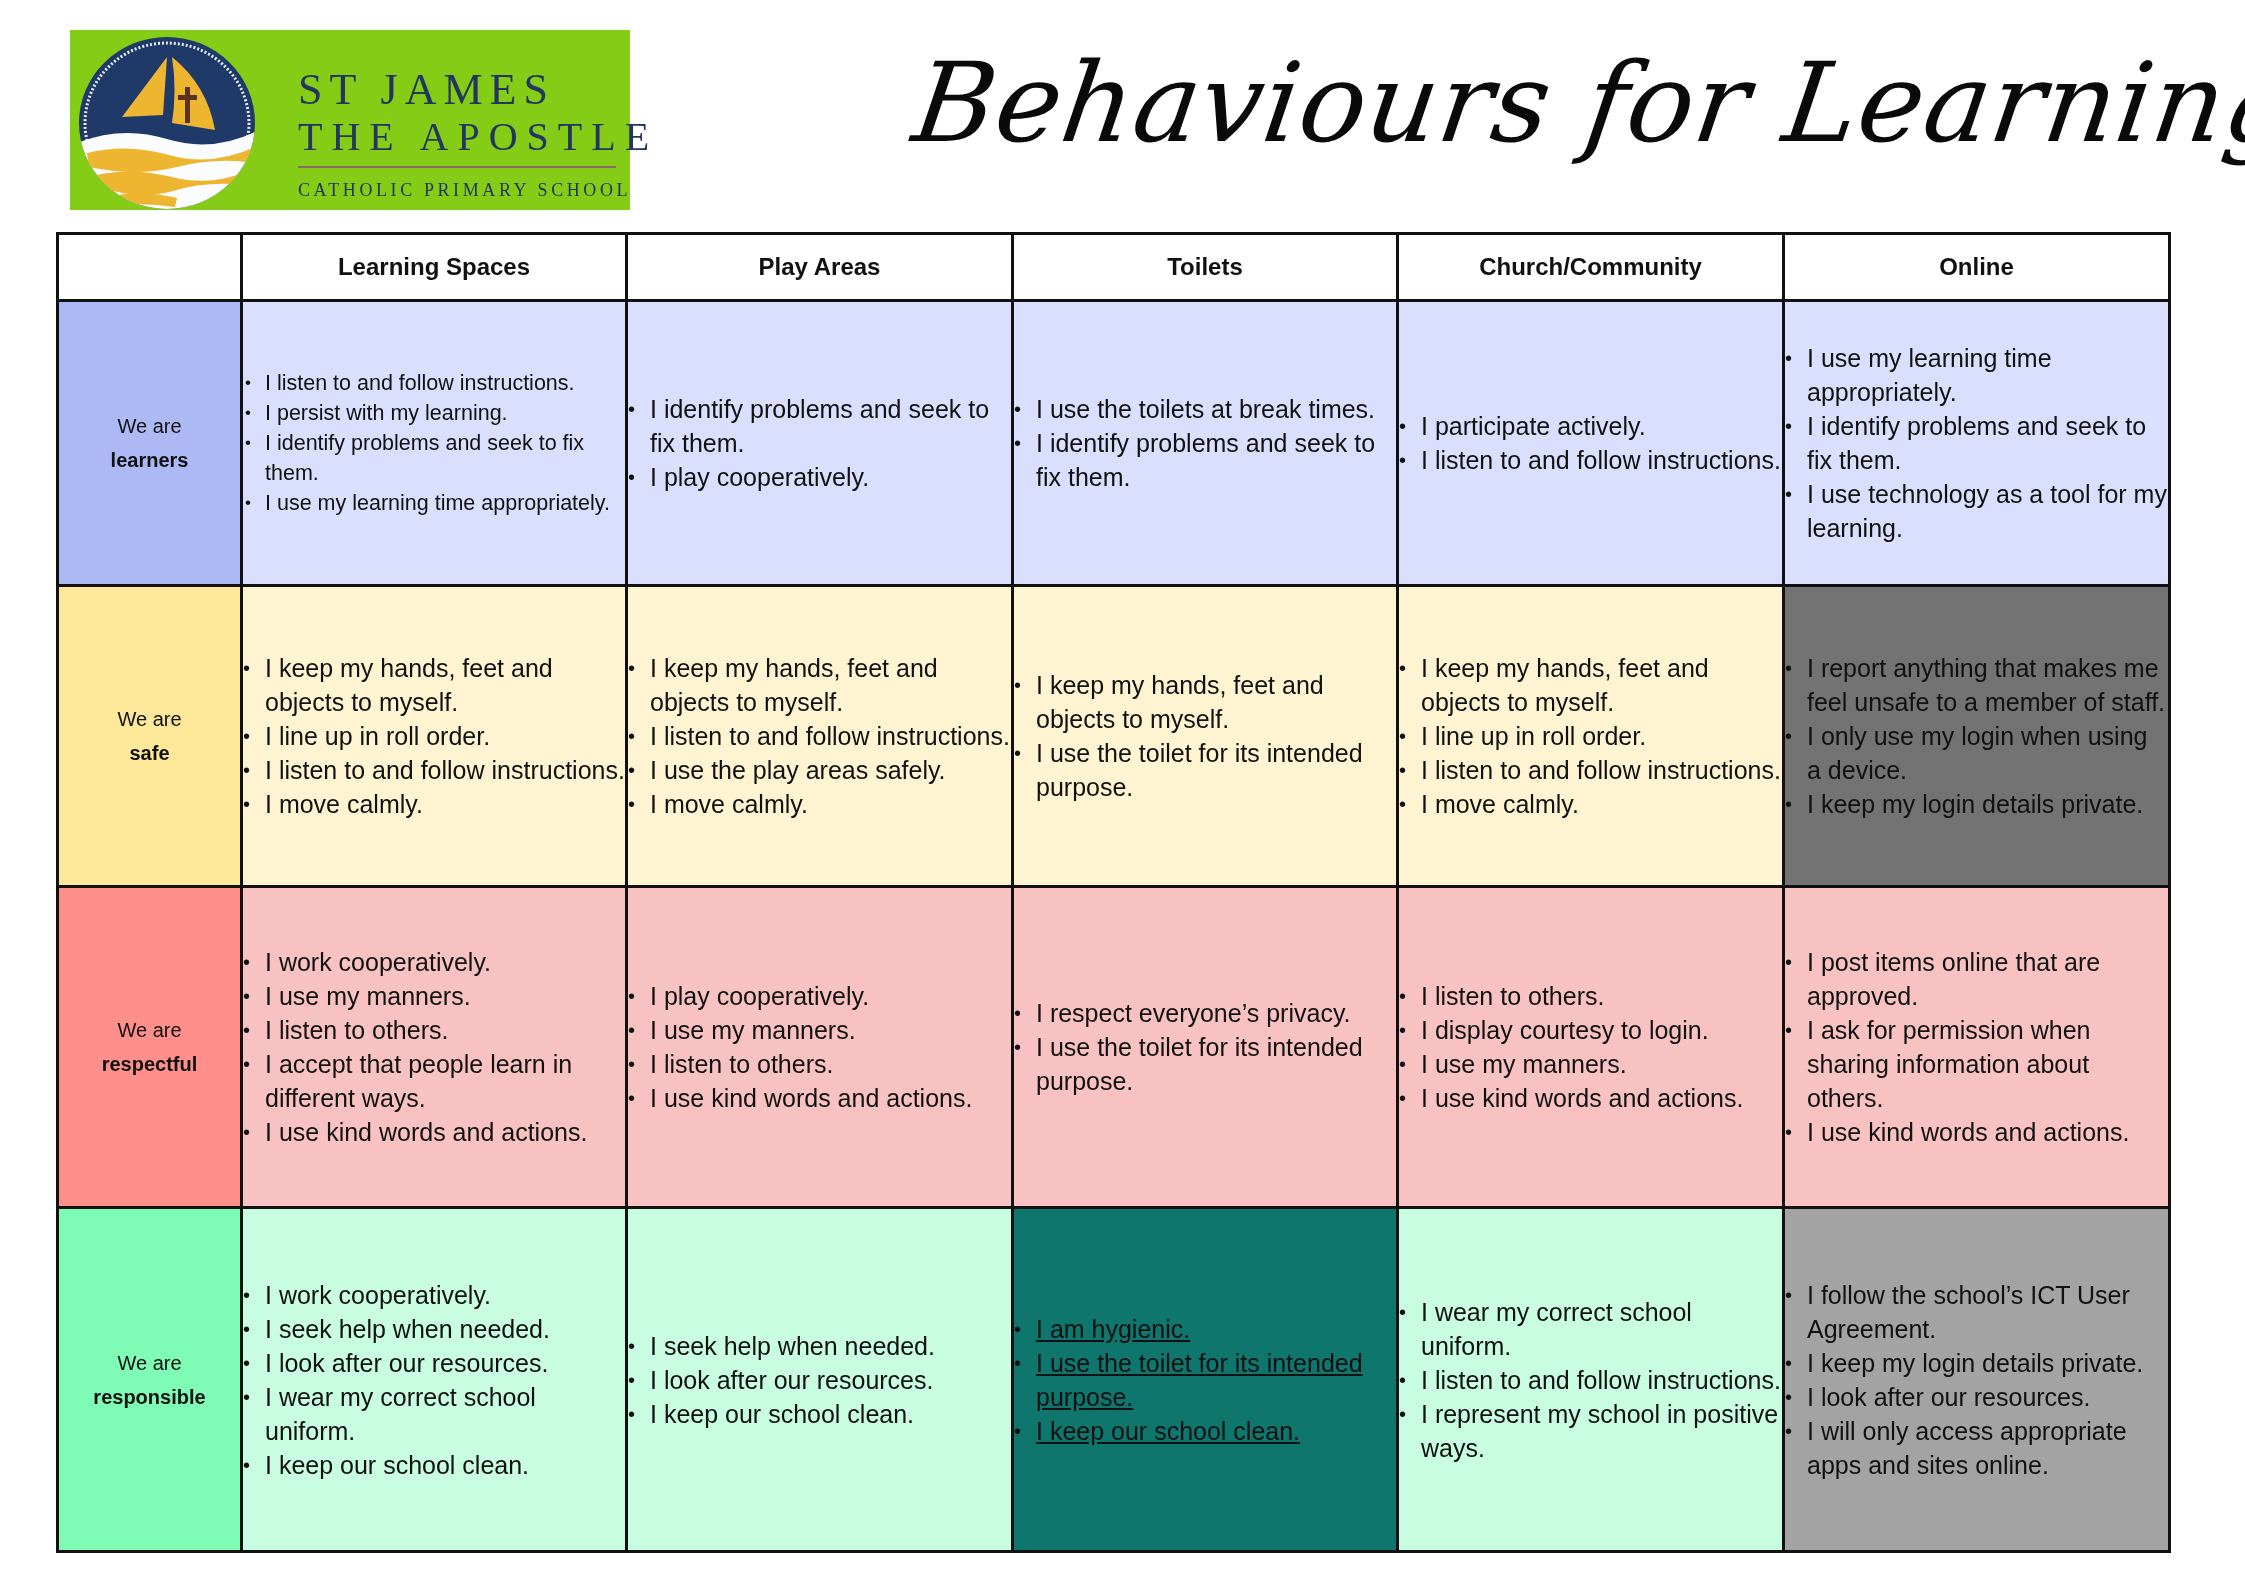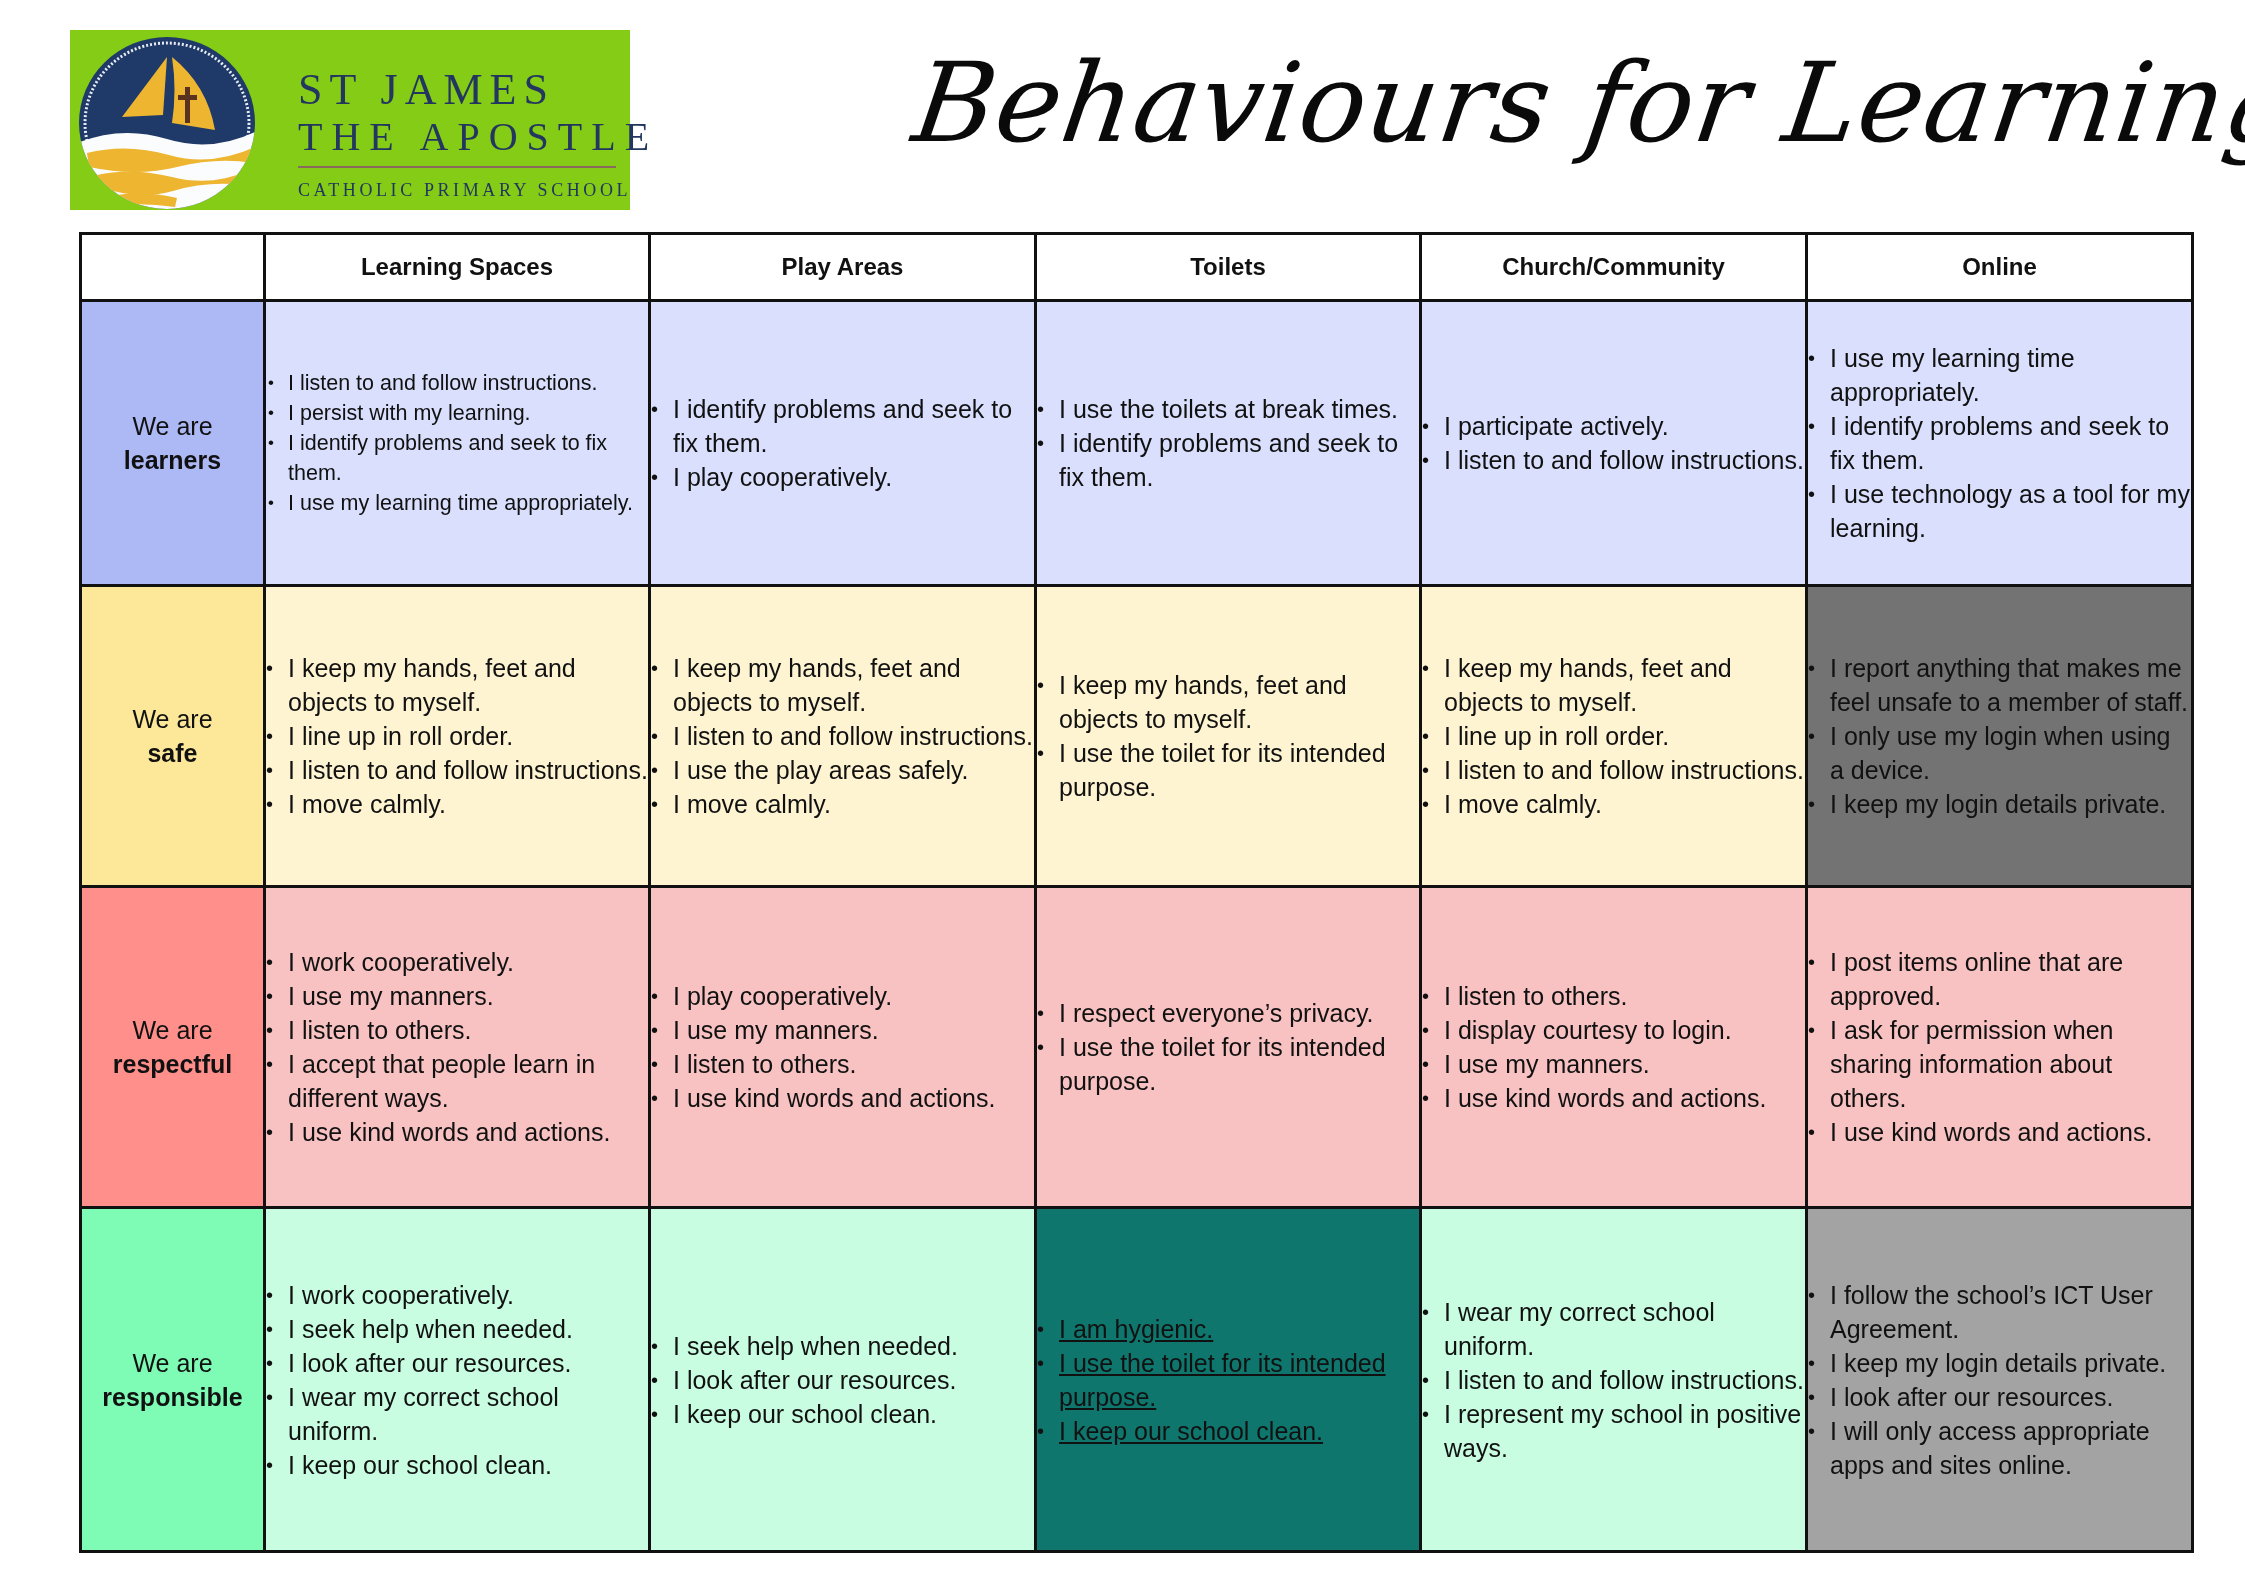--- a/index.html
+++ b/index.html
@@ -5,24 +5,24 @@
   html, body { margin:0; padding:0; background:#ffffff; }
   body { width:2245px; height:1587px; position:relative; overflow:hidden; font-family:"Liberation Sans", "DejaVu Sans", sans-serif; color:#111; }
   .logo { position:absolute; left:70px; top:30px; width:560px; height:180px; background:#84cc16; }
   .logo-mark { position:absolute; left:7px; top:5px; width:180px; height:175px; }
   .school-name { position:absolute; left:228px; top:38px; font-family:"Liberation Serif","DejaVu Serif",serif; color:#23365f; }
   .sn-1 { font-size:44px; letter-spacing:7px; line-height:44px; white-space:nowrap; }
   .sn-2 { font-size:40px; letter-spacing:9px; line-height:34px; margin-top:8px; white-space:nowrap; }
   .sn-rule { width:318px; height:2px; background:#8a6a5c; margin-top:12px; }
   .sn-3 { font-size:18px; letter-spacing:3.6px; line-height:20px; margin-top:12px; white-space:nowrap; }
   .title { position:absolute; left:915px; top:38px; font-family:"DejaVu Serif","Liberation Serif",serif; font-style:italic; font-size:110px; line-height:130px; color:#0a0a0a; letter-spacing:1px; white-space:nowrap; transform:skewX(-8deg); font-weight:normal; }
-  table.grid { position:absolute; left:79px; top:232px; border-collapse:collapse; table-layout:fixed; width:2112px; }
+  table.grid { position:absolute; left:56px; top:232px; border-collapse:collapse; table-layout:fixed; width:2112px; }
   table.grid td, table.grid th { border:3px solid #111; padding:0; vertical-align:middle; }
   th.col-head { height:64px; background:#fff; font-weight:bold; font-size:24px; text-align:center; }
-  td.row-label { text-align:center; font-size:25px; line-height:34px;margin-top:40px; }
+  td.row-label { text-align:center; font-size:20px; line-height:34px;margin-top:40px; }
   td.row-label .b { font-weight:bold; display:block; }
   td.cell { padding:0 20px 0 40px; }
   ul { margin:0; padding:0 0 0 22px; list-style:none; }
   li { position:relative; font-size:25px; line-height:34px; }
   li::before { content:"•"; position:absolute; left:-22px; top:0; font-size:20px; }
   .small li { font-size:21.5px; line-height:30px; }
   .small li::before { font-size:17px; left:-20px; }
   tr.r1 { height:285px; } tr.r2 { height:301px; } tr.r3 { height:321px; } tr.r4 { height:344px; }
 </style>
 </head>

